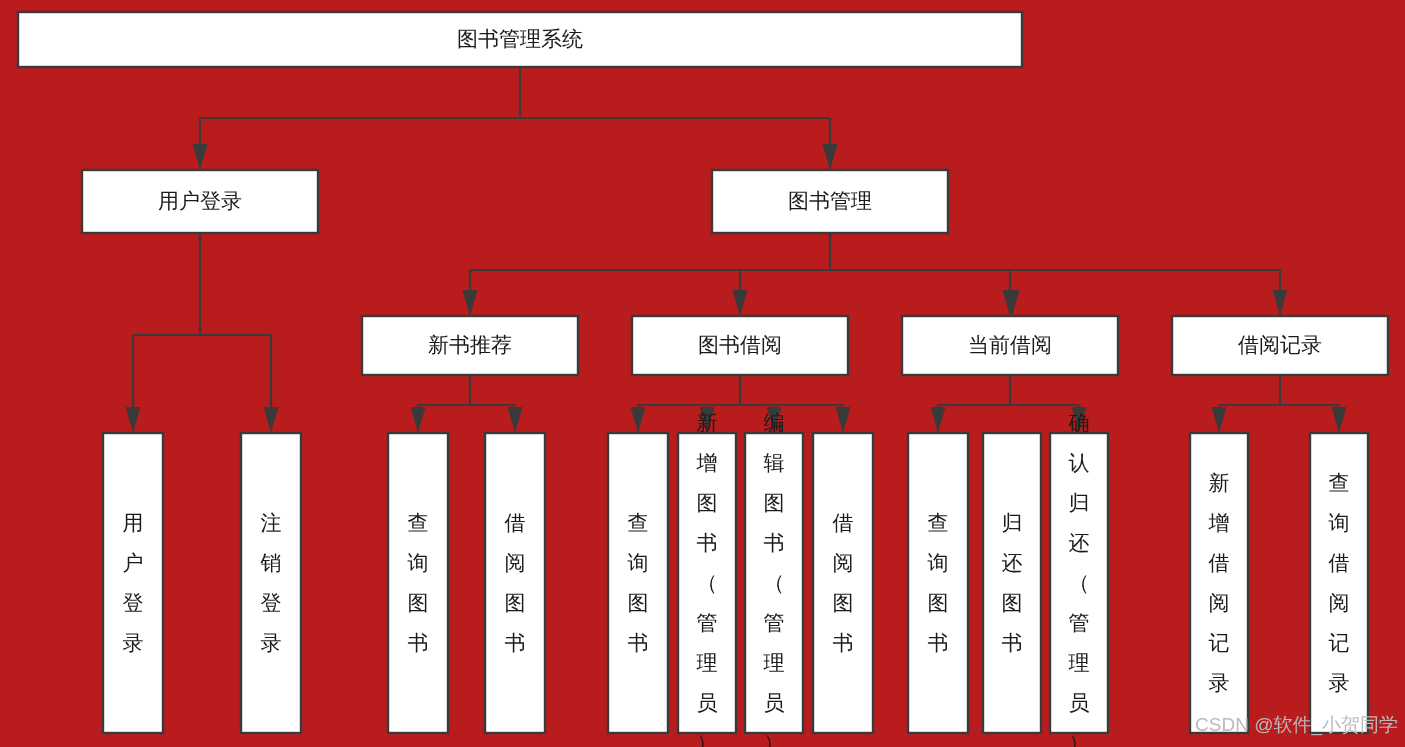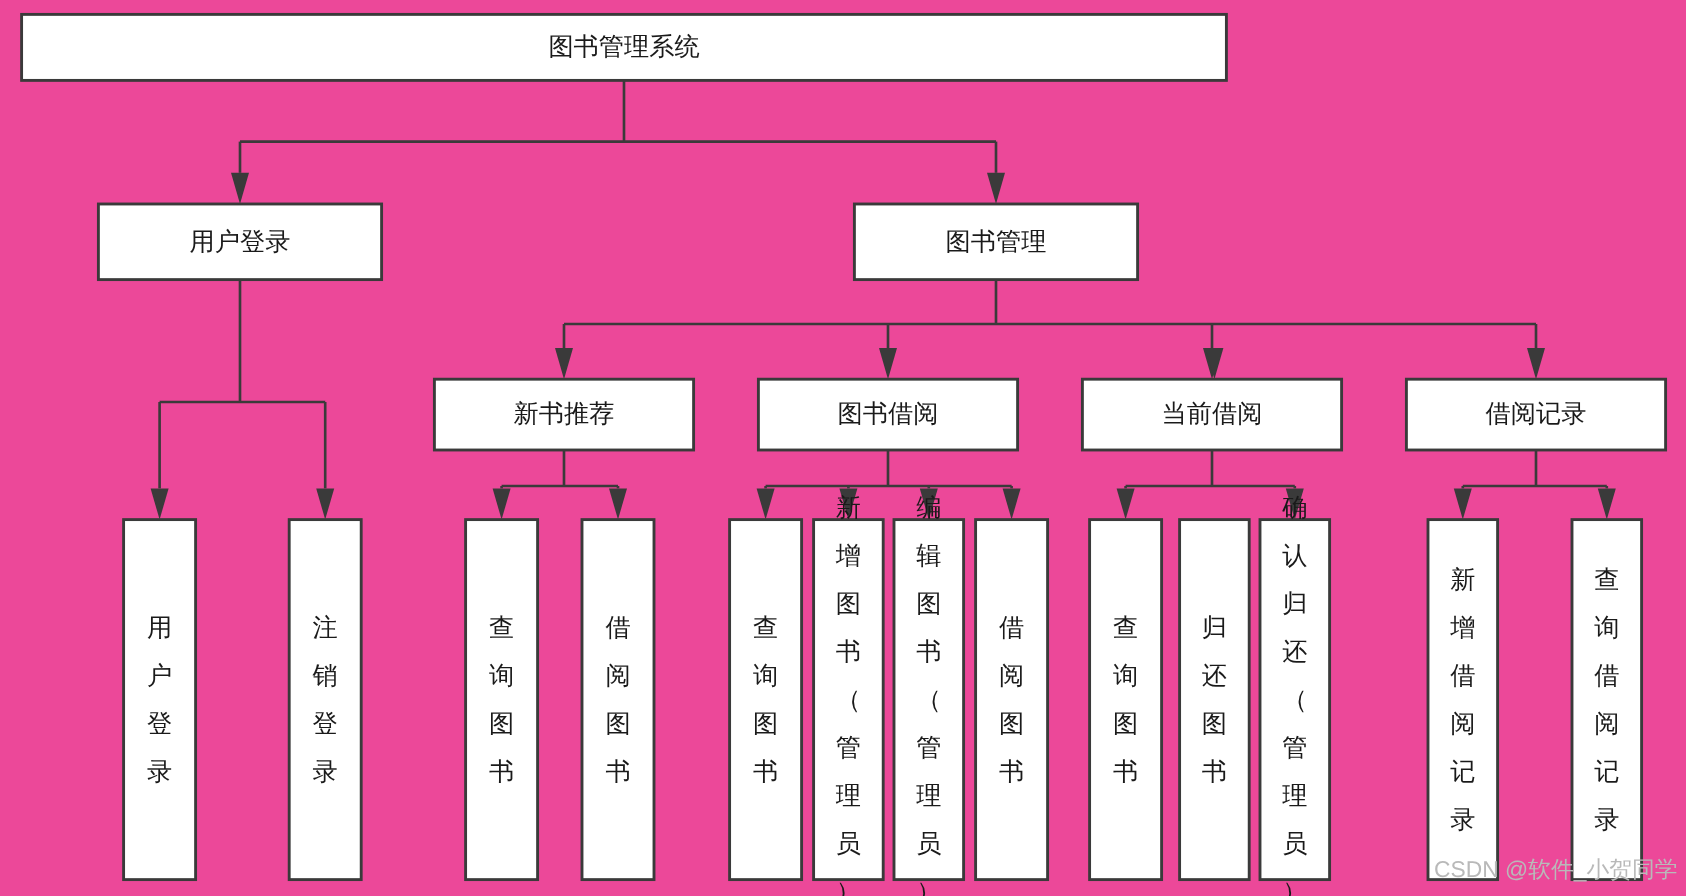--- a/index.html
+++ b/index.html
@@ -7,21 +7,21 @@
     padding: 0;
     background: #ffffff;
   }
   body {
     font-family: "Liberation Sans", "DejaVu Sans", sans-serif;
   }
   #diagram-root {
     position: relative;
     width: 1405px;
     height: 747px;
-    background: #ec4899;
+    background: #b91c1c;
     overflow: hidden;
   }
   svg.diagram-canvas {
     position: absolute;
     left: 0;
     top: 0;
     width: 1405px;
     height: 747px;
     display: block;
   }

